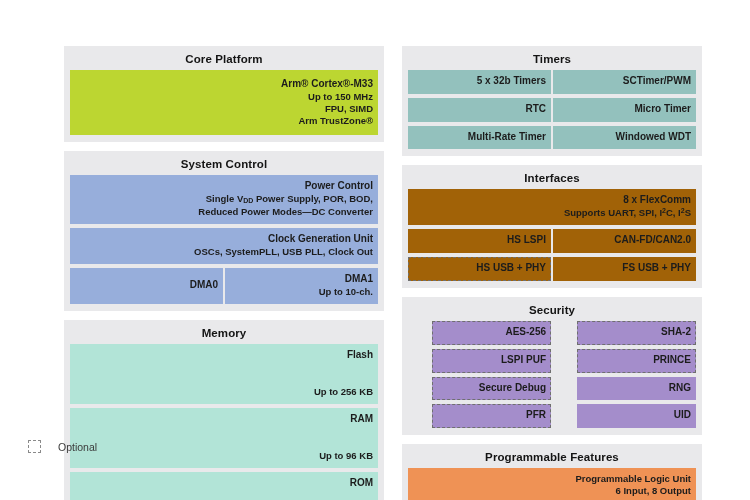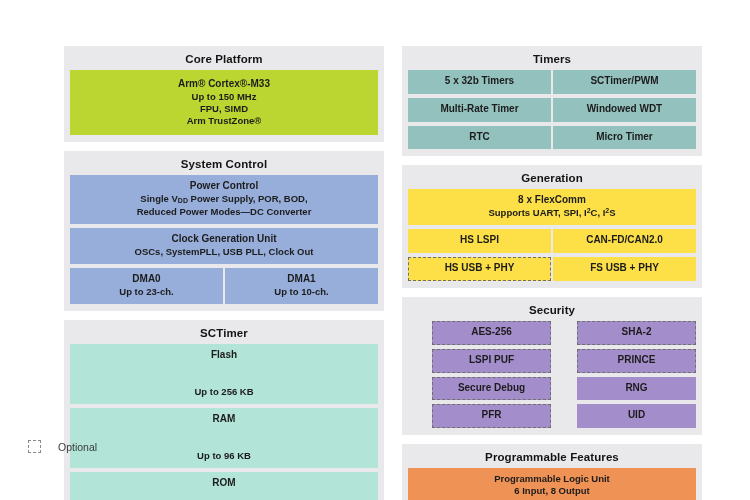--- a/index.html
+++ b/index.html
@@ -58,21 +58,21 @@
   }
   .row2 {
     display: flex;
     gap: 2px;
   }
   .row2 > .block { flex: 1 1 0; }
 
   
   .block {
     box-sizing: border-box;
-    text-align: center;
+    text-align: right;
     padding: 4px 4px 5px 4px;
     font-size: 10px;
     line-height: 1.28;
     color: #1c1c1c;
     border: 1px solid transparent;
     display: flex;
     flex-direction: column;
     justify-content: center;
   }
   .block .b-title {
@@ -86,21 +86,21 @@
   .block.dashed {
     border: 1px dashed #6f6f6f;
   }
 
   
   .c-core   { background: #bcd631; }
   .c-sys    { background: #97aedb; }
   .c-mem    { background: #b2e4d7; gap: 24px; }
   .c-analog { background: #c9ca77; }
   .c-timer  { background: #93c1bd; }
-  .c-iface  { background: #fde047; }
+  .c-iface  { background: #a16207; }
   .c-sec    { background: #a48dcb; margin-left: 24px; }
   .c-prog   { background: #ef9255; }
 
   
   .core-block {
     min-height: 57px;
     padding: 7px 4px;
   }
   .block-2line { min-height: 30px; }
   .block-3line { min-height: 40px; }
@@ -158,32 +158,31 @@
             <div class="b-sub">Single V<sub>DD</sub> Power Supply, POR, BOD,</div>
             <div class="b-sub">Reduced Power Modes—DC Converter</div>
           </div>
           <div class="block c-sys block-2line">
             <div class="b-title">Clock Generation Unit</div>
             <div class="b-sub">OSCs, SystemPLL, USB PLL, Clock Out</div>
           </div>
           <div class="row2">
             <div class="block c-sys block-2line">
               <div class="b-title">DMA0</div>
-              <div class="b-sub">Up to 23-ch.</div>
             </div>
             <div class="block c-sys block-2line">
               <div class="b-title">DMA1</div>
               <div class="b-sub">Up to 10-ch.</div>
             </div>
           </div>
         </div>
       </div>
 
       <div class="group">
-        <div class="group-title">SCTimer</div>
+        <div class="group-title">Memory</div>
         <div class="rows">
           <div class="block c-mem block-2line">
             <div class="b-title">Flash</div>
             <div class="b-sub">Up to 256 KB</div>
           </div>
           <div class="block c-mem block-2line">
             <div class="b-title">RAM</div>
             <div class="b-sub">Up to 96 KB</div>
           </div>
           <div class="block c-mem block-2line">
@@ -220,39 +219,39 @@
           <div class="row2">
             <div class="block c-timer block-1line">
               <div class="b-title">5 x 32b Timers</div>
             </div>
             <div class="block c-timer block-1line">
               <div class="b-title">SCTimer/PWM</div>
             </div>
           </div>
           <div class="row2">
             <div class="block c-timer block-1line">
+              <div class="b-title">RTC</div>
+            </div>
+            <div class="block c-timer block-1line">
+              <div class="b-title">Micro Timer</div>
+            </div>
+          </div>
+          <div class="row2">
+            <div class="block c-timer block-1line">
               <div class="b-title">Multi-Rate Timer</div>
             </div>
             <div class="block c-timer block-1line">
               <div class="b-title">Windowed WDT</div>
             </div>
           </div>
-          <div class="row2">
-            <div class="block c-timer block-1line">
-              <div class="b-title">RTC</div>
-            </div>
-            <div class="block c-timer block-1line">
-              <div class="b-title">Micro Timer</div>
-            </div>
-          </div>
-        </div>
-      </div>
-
-      <div class="group">
-        <div class="group-title">Generation</div>
+        </div>
+      </div>
+
+      <div class="group">
+        <div class="group-title">Interfaces</div>
         <div class="rows">
           <div class="block c-iface block-2line">
             <div class="b-title">8 x FlexComm</div>
             <div class="b-sub"><span>Supports UART, SPI, I</span><sup>2</sup><span>C, I</span><sup>2</sup><span>S</span></div>
           </div>
           <div class="row2">
             <div class="block c-iface block-1line">
               <div class="b-title">HS LSPI</div>
             </div>
             <div class="block c-iface block-1line">

